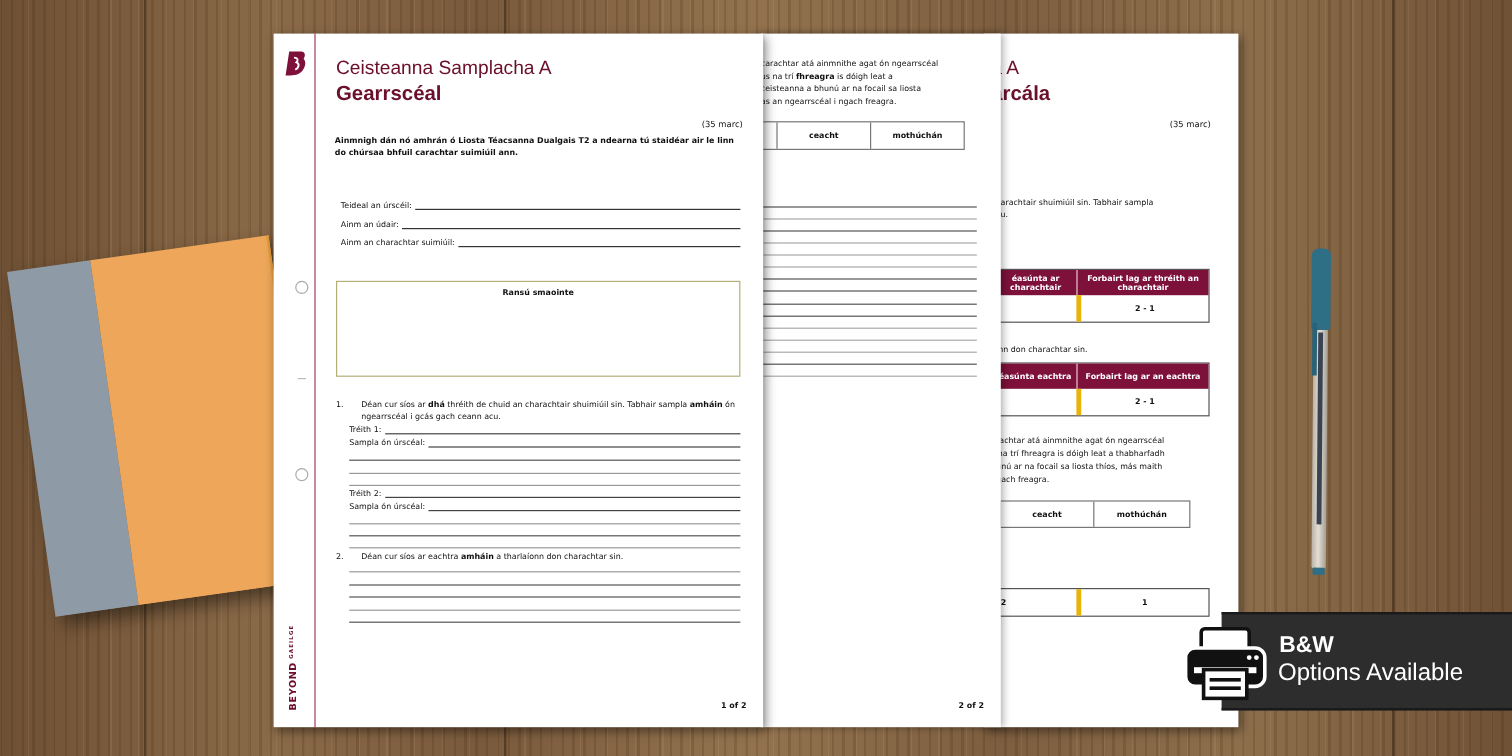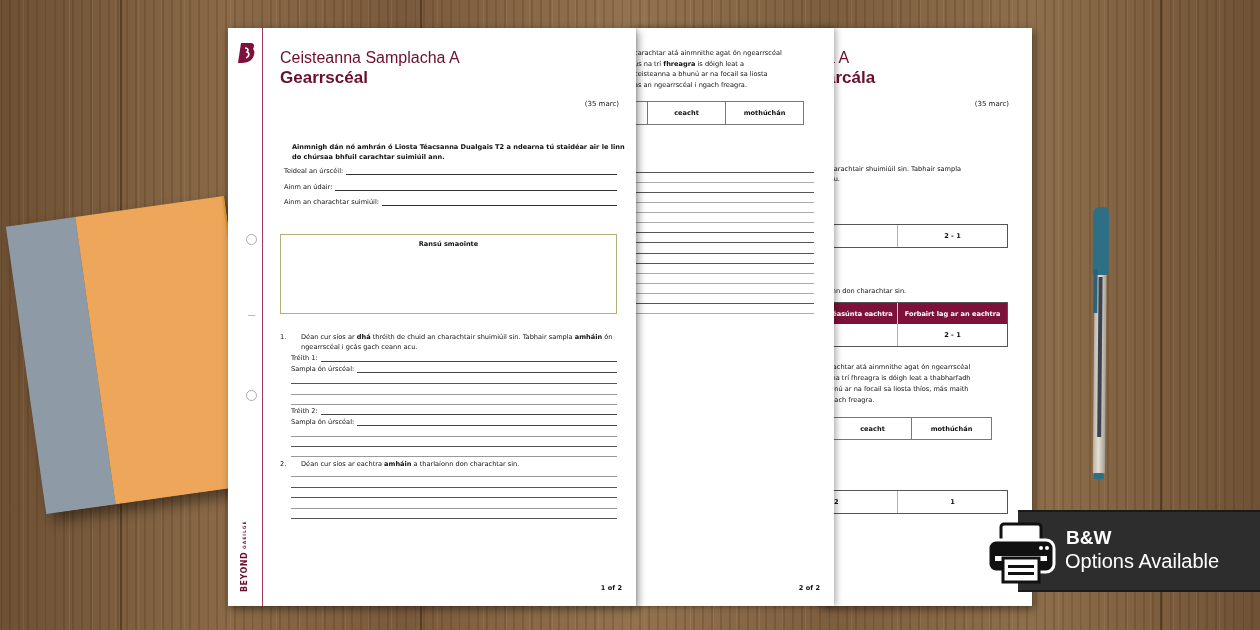--- a/index.html
+++ b/index.html
@@ -44,21 +44,21 @@
     font-size: 8px; font-weight: bold; letter-spacing: 0.5px; color: #6b0f2b;
     display: flex; align-items: center; white-space: nowrap;
   }
   .brand-vertical .small { font-size: 4.5px; letter-spacing: 1px; margin-top: 3px; }
   .punch-hole { position: absolute; left: 18px; width: 11px; height: 11px; border-radius: 50%; border: 1px solid #aaa; background: #fff; }
   .punch-mark { position: absolute; left: 20px; width: 7px; height: 1px; background: #bbb; }
 
   .title-1 { position: absolute; left: 52px; top: 21px; font-size: 16px; color: #6b0f2b; font-family: "Liberation Sans", sans-serif; }
   .title-2 { position: absolute; left: 52px; top: 40px; font-size: 17px; font-weight: bold; color: #6b0f2b; font-family: "Liberation Sans", sans-serif; }
   .marks { position: absolute; right: 17px; top: 72px; font-size: 7px; color: #111; }
-  .intro { position: absolute; left: 64px; top: 84px; width: 340px; font-size: 6.6px; line-height: 10px; color: #111; margin-top: 30px; }
+  .intro { position: absolute; left: 51px; top: 84px; width: 340px; font-size: 6.6px; line-height: 10px; color: #111; }
   .intro p + p { margin-top: 5px; }
 
   .field-row { position: absolute; left: 56px; right: 19px; display: flex; align-items: flex-end; font-size: 6.6px; color: #111; }
   .field-row .line { flex: 1; border-bottom: 1px solid #333; margin-left: 3px; height: 7px; }
 
   .ideas-box { position: absolute; left: 52px; top: 206px; width: 337px; height: 80px; border: 1px solid #b4ae79; }
   .ideas-box .lbl { text-align: center; font-size: 6.6px; font-weight: bold; margin-top: 5px; color: #111; }
 
   .q { position: absolute; left: 52px; right: 19px; font-size: 6.6px; line-height: 9.5px; color: #111; }
   .q .num { position: absolute; left: 0; top: 0; }
@@ -83,21 +83,21 @@
   
   .p3-title-1 { position: absolute; left: 0; top: 21px; font-size: 16px; color: #6b0f2b; font-family: "Liberation Sans", sans-serif; }
   .p3-title-2 { position: absolute; left: 0; top: 40px; font-size: 17px; font-weight: bold; color: #6b0f2b; font-family: "Liberation Sans", sans-serif; }
   .p3-text { position: absolute; left: 0; font-size: 6.6px; line-height: 10.5px; color: #111; white-space: nowrap; }
   .rubric { position: absolute; left: 0; width: 182px; border: 1px solid #555; font-size: 6.6px; color: #111; }
   .rubric .hdr { display: flex; background: #7d1139; color: #fff; font-weight: bold; height: 21px; }
   .rubric .hdr .c { display: flex; align-items: center; justify-content: center; text-align: center; line-height: 8px; }
   .rubric .hdr .c + .c { border-left: 1px solid #e9c3d0; }
   .rubric .row { display: flex; height: 22px; font-weight: bold; }
   .rubric .row .c { display: flex; align-items: center; justify-content: center; }
-  .rubric .row .c + .c { border-left: 1px solid #eab308; }
+  .rubric .row .c + .c { border-left: 4px solid #eab308; }
   .rubric .c1 { width: 70px; justify-content: flex-start !important; padding-left: 2px; }
   .rubric .c2 { flex: 1; }
 
   
   .bw-badge {
     position: absolute; left: 1018px; top: 510px; width: 242px; height: 82px;
     background: #2d2d2d; border-top: 2px solid #1a1a1a; border-bottom: 2px solid #1a1a1a;
   }
   .bw-badge .t1 { position: absolute; left: 48px; top: 15px; font-size: 19px; font-weight: bold; color: #fff; font-family: Liberation Sans, sans-serif; }
   .bw-badge .t2 { position: absolute; left: 47px; top: 38px; font-size: 20px; color: #fff; font-family: "Liberation Sans", sans-serif; }
@@ -126,20 +126,24 @@
 <div class="page page-3">
   <div style="position:absolute; left:6px; top:0; right:0; bottom:0;">
     <div class="p3-title-1">a A</div>
     <div class="p3-title-2">arcála</div>
     <div class="marks" style="right:23px">(35 marc)</div>
 
     <div class="p3-text" style="top:136px">charachtair shuimiúil sin. Tabhair sampla</div>
     <div class="p3-text" style="top:146px">acu.</div>
 
     <div class="rubric" style="top:196px">
+      <div class="hdr">
+        <div class="c c1">éasúnta ar charachtair</div>
+        <div class="c c2">Forbairt lag ar thréith an charachtair</div>
+      </div>
       <div class="row">
         <div class="c c1">3</div>
         <div class="c c2">2 - 1</div>
       </div>
     </div>
 
     <div class="p3-text" style="top:258px">lonn don charachtar sin.</div>
 
     <div class="rubric" style="top:274px">
       <div class="hdr">

